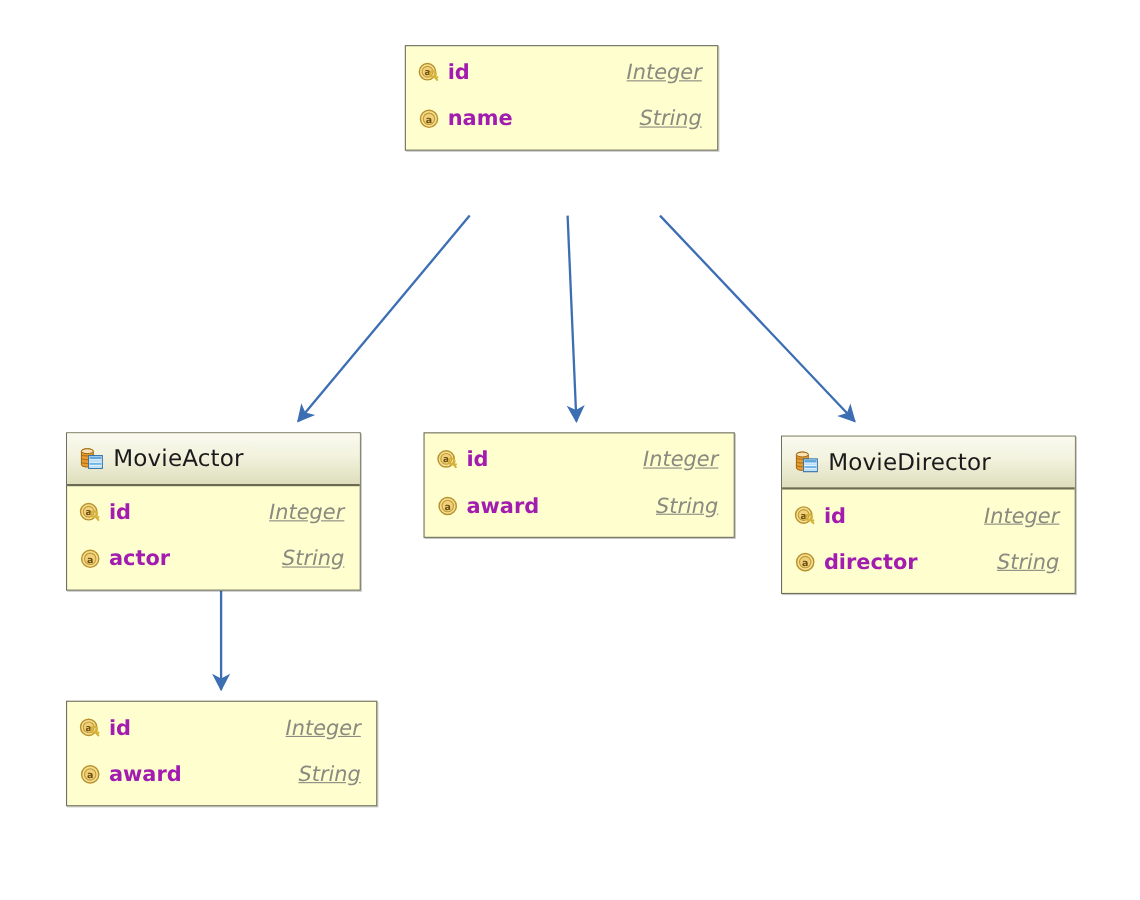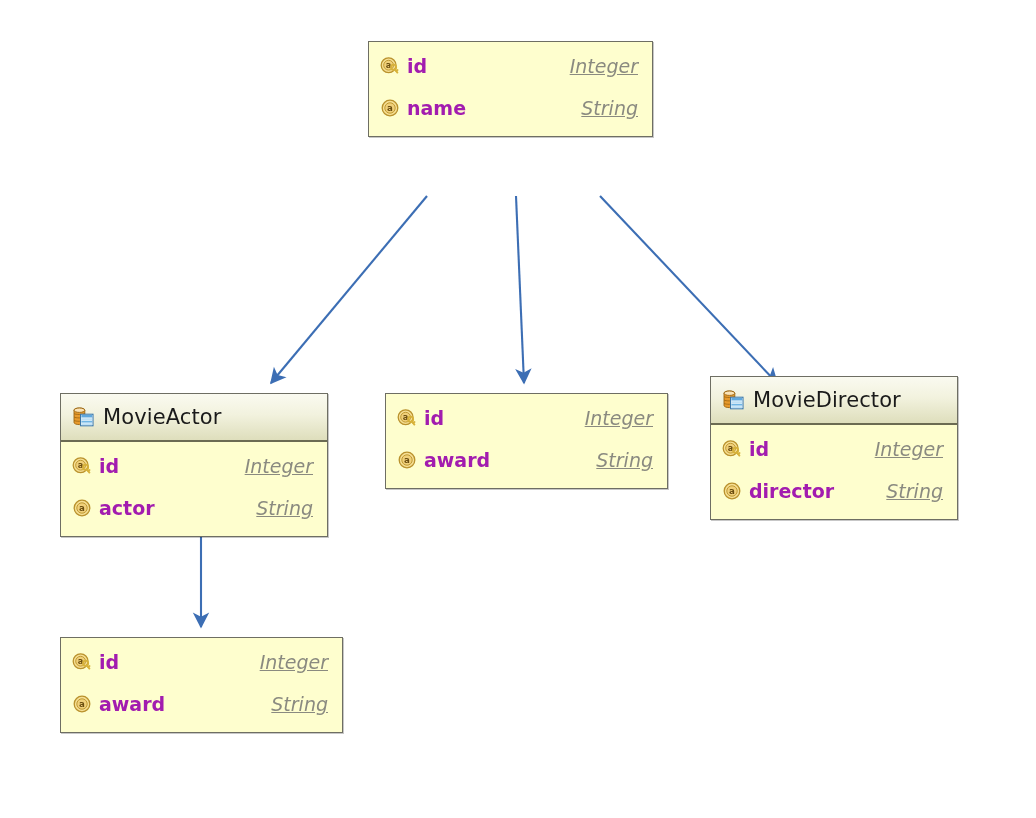--- a/index.html
+++ b/index.html
@@ -214,21 +214,21 @@
       <circle cx="10" cy="10" r="7.8" fill="#F6DF94" stroke="#B9912C" stroke-width="1.3"></circle>
       <circle cx="10" cy="10" r="5.2" fill="#F0D07A" stroke="#C09A33" stroke-width="1"></circle>
       <text x="10" y="13.4" font-family="DejaVu Sans, sans-serif" font-size="8.6" font-weight="bold" fill="#6B4E10" text-anchor="middle">a</text>
     </svg>
   </span>
 <span class="attr-name">award</span>
             <span class="attr-type">String</span>
           </div>
         </div>
       </div>
-      <div class="entity" style="left: 710px; top: 376px; width: 248px;">
+      <div class="entity" style="left: 710px; top: 396px; width: 268px;">
         <div class="entity-header">
   <span class="icon icon-entity">
     <svg viewBox="0 0 22 22" width="22" height="22" xmlns="http://www.w3.org/2000/svg">
       <g>
         <path d="M2 4.2 C2 2.9 4.4 2 7.4 2 C10.4 2 12.8 2.9 12.8 4.2 L12.8 16.4 C12.8 17.7 10.4 18.6 7.4 18.6 C4.4 18.6 2 17.7 2 16.4 Z" fill="#E89A2C" stroke="#9A6410" stroke-width="0.9"></path>
         <ellipse cx="7.4" cy="4.2" rx="5.4" ry="2.2" fill="#FBE3B6" stroke="#9A6410" stroke-width="0.9"></ellipse>
         <path d="M2 7.6 C3.6 8.8 11.2 8.8 12.8 7.6" stroke="#9A6410" stroke-width="0.8" fill="none"></path>
         <path d="M2 11.0 C3.6 12.2 11.2 12.2 12.8 11.0" stroke="#9A6410" stroke-width="0.8" fill="none"></path>
         <path d="M2 14.4 C3.6 15.6 11.2 15.6 12.8 14.4" stroke="#9A6410" stroke-width="0.8" fill="none"></path>
       </g>

